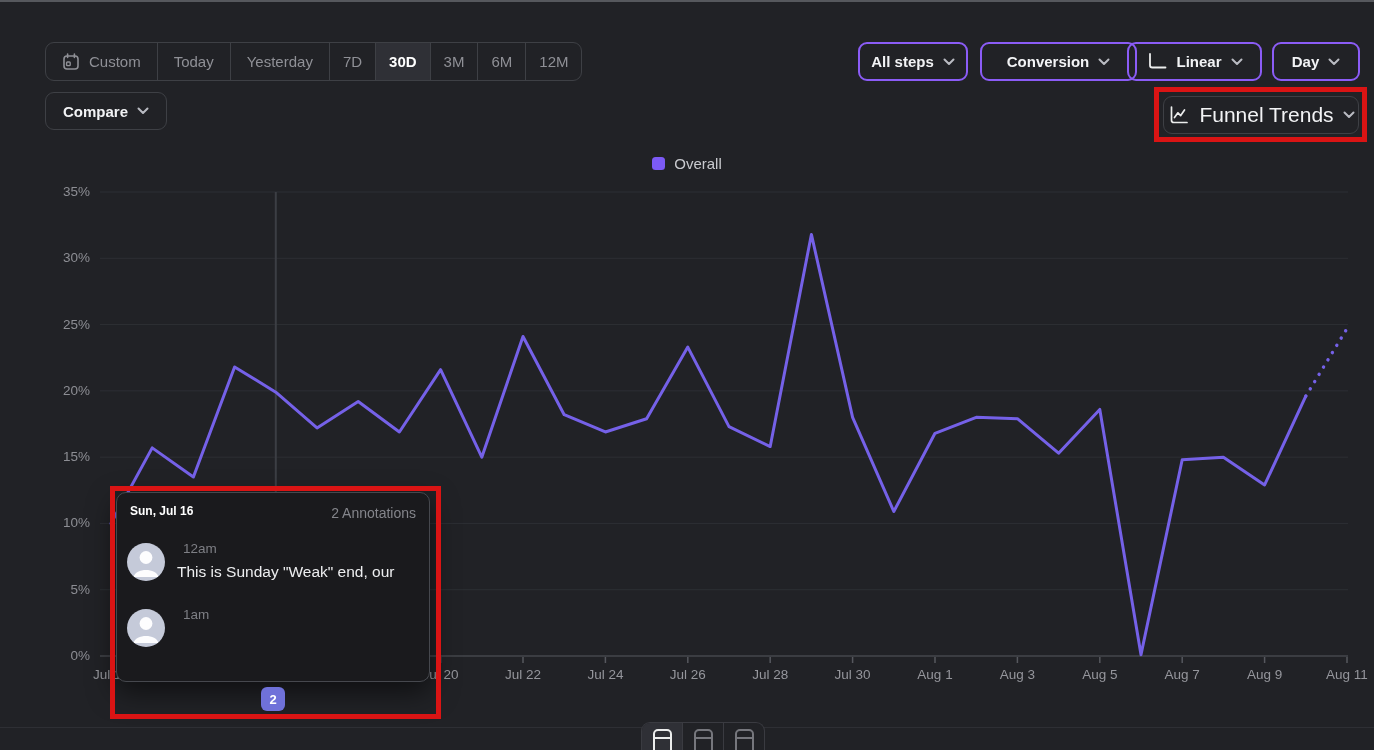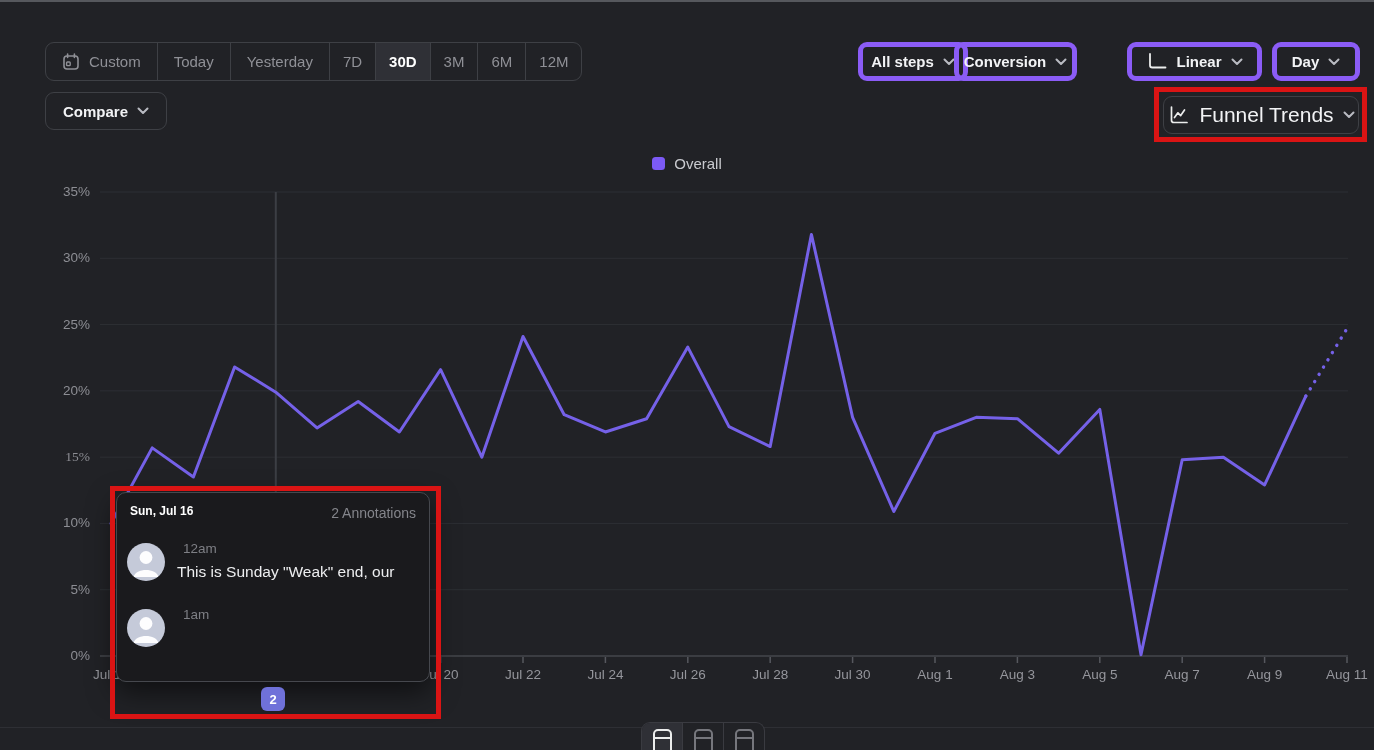--- a/index.html
+++ b/index.html
@@ -23,21 +23,21 @@
     border-right:1px solid #3e4045; cursor:pointer; white-space:nowrap;
   }
   .date-item:last-child { border-right:none; }
   .date-item.selected { background:#2f3036; color:#ffffff; font-weight:700; }
   .date-item.narrow { padding:0 13px; }
 
   
   .drop-btn {
     position:absolute; top:42px; height:39px;
     display:flex; align-items:center; justify-content:center; gap:9px;
-    border:5px solid #8b5cf6; border-radius:9px;
+    border:2px solid #8b5cf6; border-radius:9px;
     color:#f2f3f5; font-size:15px; font-weight:700; cursor:pointer; white-space:nowrap;
   }
   .compare-btn { position:absolute; left:45px; top:92px; width:122px; height:38px;
     display:flex; align-items:center; justify-content:center; gap:9px;
     border:1px solid #3e4045; border-radius:9px; color:#f2f3f5; font-size:15px; font-weight:700; cursor:pointer; }
   .funnel-btn { position:absolute; left:1163px; top:96px; width:196px; height:38px;
     display:flex; align-items:center; justify-content:center; gap:9px;
     border:1px solid #3e4045; border-radius:9px; color:#f2f3f5; font-size:21px; font-weight:400; cursor:pointer; }
   .chev { flex:none; }
 
@@ -131,21 +131,21 @@
       </div>
     </div>
 
   <div id="dropdown-row">
       <div class="drop-btn" style="left: 858px; width: 110px;">
         <span>All steps</span>
         <svg class="chev" width="12" height="8" viewBox="0 0 12 8">
           <path d="M1.5 1.5l4.5 4.5 4.5-4.5" fill="none" stroke="#b9bbc2" stroke-width="2" stroke-linecap="round" stroke-linejoin="round"></path>
         </svg>
       </div>
-      <div class="drop-btn" style="left: 954px; width: 123px;">
+      <div class="drop-btn" style="left: 980px; width: 157px;">
         <span>Conversion</span>
         <svg class="chev" width="12" height="8" viewBox="0 0 12 8">
           <path d="M1.5 1.5l4.5 4.5 4.5-4.5" fill="none" stroke="#b9bbc2" stroke-width="2" stroke-linecap="round" stroke-linejoin="round"></path>
         </svg>
       </div>
       <div class="drop-btn" style="left: 1127px; width: 135px;">
         <svg width="21" height="19" viewBox="0 0 21 19">
           <path d="M4 2v11.2q0 2.3 2.3 2.3H19.5" fill="none" stroke="#eceded" stroke-width="1.8" stroke-linecap="round"></path>
         </svg>
         <span>Linear</span>
@@ -212,21 +212,21 @@
       <line x1="1182.2" x2="1182.2" y1="657" y2="663" stroke="#56585e" stroke-width="1.5"></line>
       <line x1="1264.6000000000001" x2="1264.6000000000001" y1="657" y2="663" stroke="#56585e" stroke-width="1.5"></line>
       <line x1="1347" x2="1347" y1="657" y2="663" stroke="#56585e" stroke-width="1.5"></line>
       <polyline points="111,523.4285714285714 152.2,447.86285714285714 193.4,477.0285714285714 234.60000000000002,366.9942857142857 275.8,392.18285714285713 317,427.9771428571429 358.20000000000005,401.46285714285716 399.40000000000003,431.95428571428573 440.6,369.64571428571423 481.8,457.1428571428571 523,336.5028571428571 564.2,414.72 605.4000000000001,431.95428571428573 646.6,418.69714285714286 687.8000000000001,347.1085714285714 729,426.65142857142854 770.2,446.53714285714284 811.4000000000001,234.42285714285708 852.6,417.37142857142857 893.8000000000001,511.4971428571429 935,433.28 976.2,417.37142857142857 1017.4000000000001,418.69714285714286 1058.6,453.1657142857143 1099.8000000000002,409.41714285714284 1141,654.6742857142857 1182.2,459.7942857142857 1223.4,457.1428571428571 1264.6000000000001,484.98285714285714 1305.8000000000002,396.15999999999997" fill="none" stroke="#7561e8" stroke-width="3" stroke-linejoin="round" stroke-linecap="round"></polyline>
       <polyline points="1305.8000000000002,396.15999999999997 1347,328.5485714285714" fill="none" stroke="#7561e8" stroke-width="3.4" stroke-linecap="round" stroke-dasharray="0.1 8.4"></polyline>
     </svg>
   <div id="y-labels">
       <div class="ylabel" style="top: 647px;">0%</div>
       <div class="ylabel" style="top: 580.714px;">5%</div>
       <div class="ylabel" style="top: 514.429px;">10%</div>
-      <div class="ylabel" style="top: 448.143px; font-family: Liberation Serif, serif;">15%</div>
+      <div class="ylabel" style="top: 448.143px;">15%</div>
       <div class="ylabel" style="top: 381.857px;">20%</div>
       <div class="ylabel" style="top: 315.571px;">25%</div>
       <div class="ylabel" style="top: 249.286px;">30%</div>
       <div class="ylabel" style="top: 183px;">35%</div>
     </div>
   <div id="x-labels">
       <div class="xlabel" style="left: 79px;">Jul 12</div>
       <div class="xlabel" style="left: 161.4px;">Jul 14</div>
       <div class="xlabel" style="left: 243.8px;">Jul 16</div>
       <div class="xlabel" style="left: 326.2px;">Jul 18</div>

